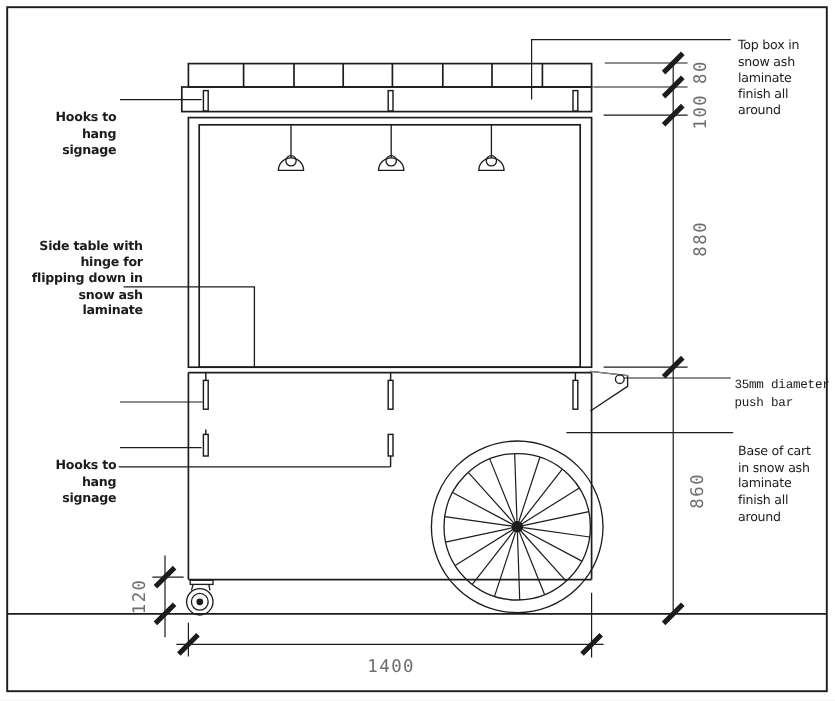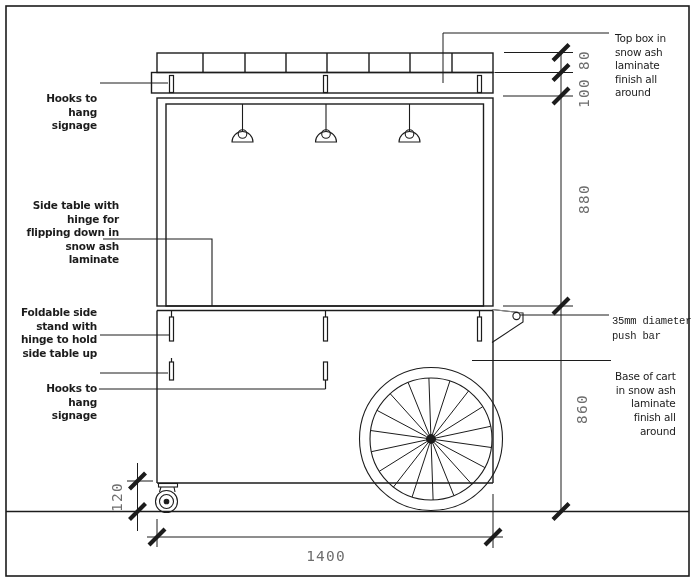--- a/index.html
+++ b/index.html
@@ -168,35 +168,31 @@
   </svg>
 
   <div class="label ra" style="right:599px; top:76px;">Hooks to
 hang
 signage</div>
   <div class="label ra" style="right:577px; top:183px;">Side table with
 hinge for
 flipping down in
 snow ash
 laminate</div>
-  <div class="label ra" style="right:599px; top:290px;">Foldable side
-stand with
-hinge to hold
-side table up</div>
   <div class="label ra" style="right:599px; top:366px;">Hooks to
 hang
 signage</div>
   <div class="label" style="left:615px; top:16px;">Top box in
 snow ash
 laminate
 finish all
 around</div>
   <div class="label" style="left:612px; top:298px; line-height:14.5px;font-family:Liberation Mono, monospace;">35mm diameter
 push bar</div>
-  <div class="label" style="left:615px; top:354px; line-height:13.7px;text-align:right;">Base of cart
+  <div class="label" style="left:615px; top:354px; line-height:13.7px;">Base of cart
 in snow ash
 laminate
 finish all
 around</div>
 
   <div class="dim vert" style="left:584px; top:60px;">80</div>
   <div class="dim vert" style="left:584px; top:93px;">100</div>
   <div class="dim vert" style="left:584px; top:199px;">880</div>
   <div class="dim vert" style="left:582px; top:409px;">860</div>
   <div class="dim vert" style="left:117px; top:497px;">120</div>

